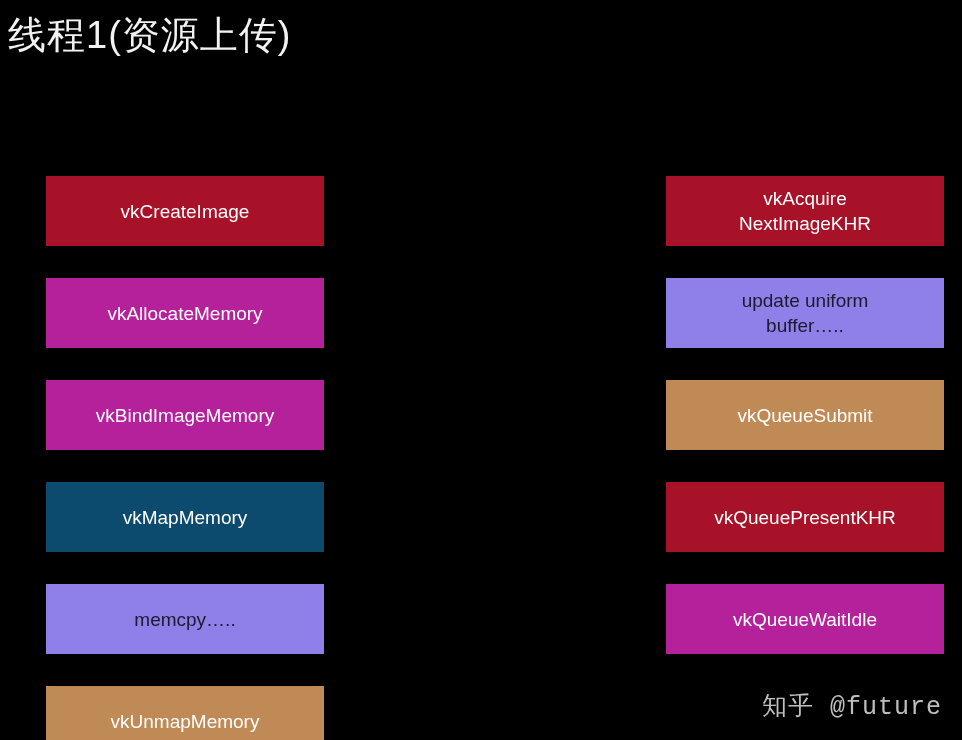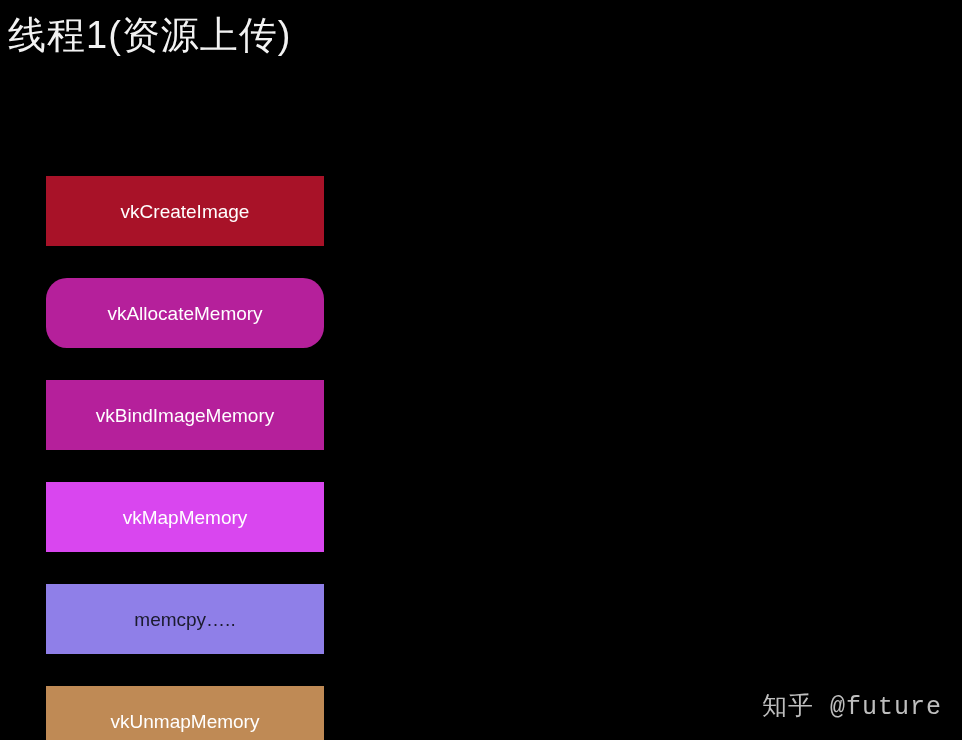--- a/index.html
+++ b/index.html
@@ -73,31 +73,48 @@
 
 <div class="stage">
 
   <div class="col-title" id="title-left">线程1(资源上传)</div>
 
 
   <div class="column" id="col-left">
       <div class="node" style="background: rgb(168, 18, 40);">
         <span>vkCreateImage</span>
       </div>
-      <div class="node" style="background: rgb(181, 32, 155); border-radius: 21px;">
+      <div class="node" style="background: rgb(181, 32, 155);">
         <span>vkAllocateMemory</span>
       </div>
       <div class="node" style="background: rgb(181, 32, 155);">
         <span>vkBindImageMemory</span>
       </div>
-      <div class="node" style="background: #d946ef;">
+      <div class="node" style="background: #0c4a6e;">
         <span>vkMapMemory</span>
       </div>
       <div class="node dark-text" style="background: rgb(143, 127, 232);">
         <span>memcpy…..</span>
       </div>
       <div class="node" style="background: rgb(191, 138, 85);">
         <span>vkUnmapMemory</span>
       </div>
     </div>
+  <div class="column" id="col-right">
+      <div class="node" style="background: rgb(168, 18, 40);">
+        <span>vkAcquire<br>NextImageKHR</span>
+      </div>
+      <div class="node dark-text" style="background: rgb(143, 127, 232);">
+        <span>update uniform<br>buffer…..</span>
+      </div>
+      <div class="node" style="background: rgb(191, 138, 85);">
+        <span>vkQueueSubmit</span>
+      </div>
+      <div class="node" style="background: rgb(168, 18, 40);">
+        <span>vkQueuePresentKHR</span>
+      </div>
+      <div class="node" style="background: rgb(181, 32, 155);">
+        <span>vkQueueWaitIdle</span>
+      </div>
+    </div>
 
   <div class="watermark">知乎 @future</div>
 </div>
 
 </body></html>

